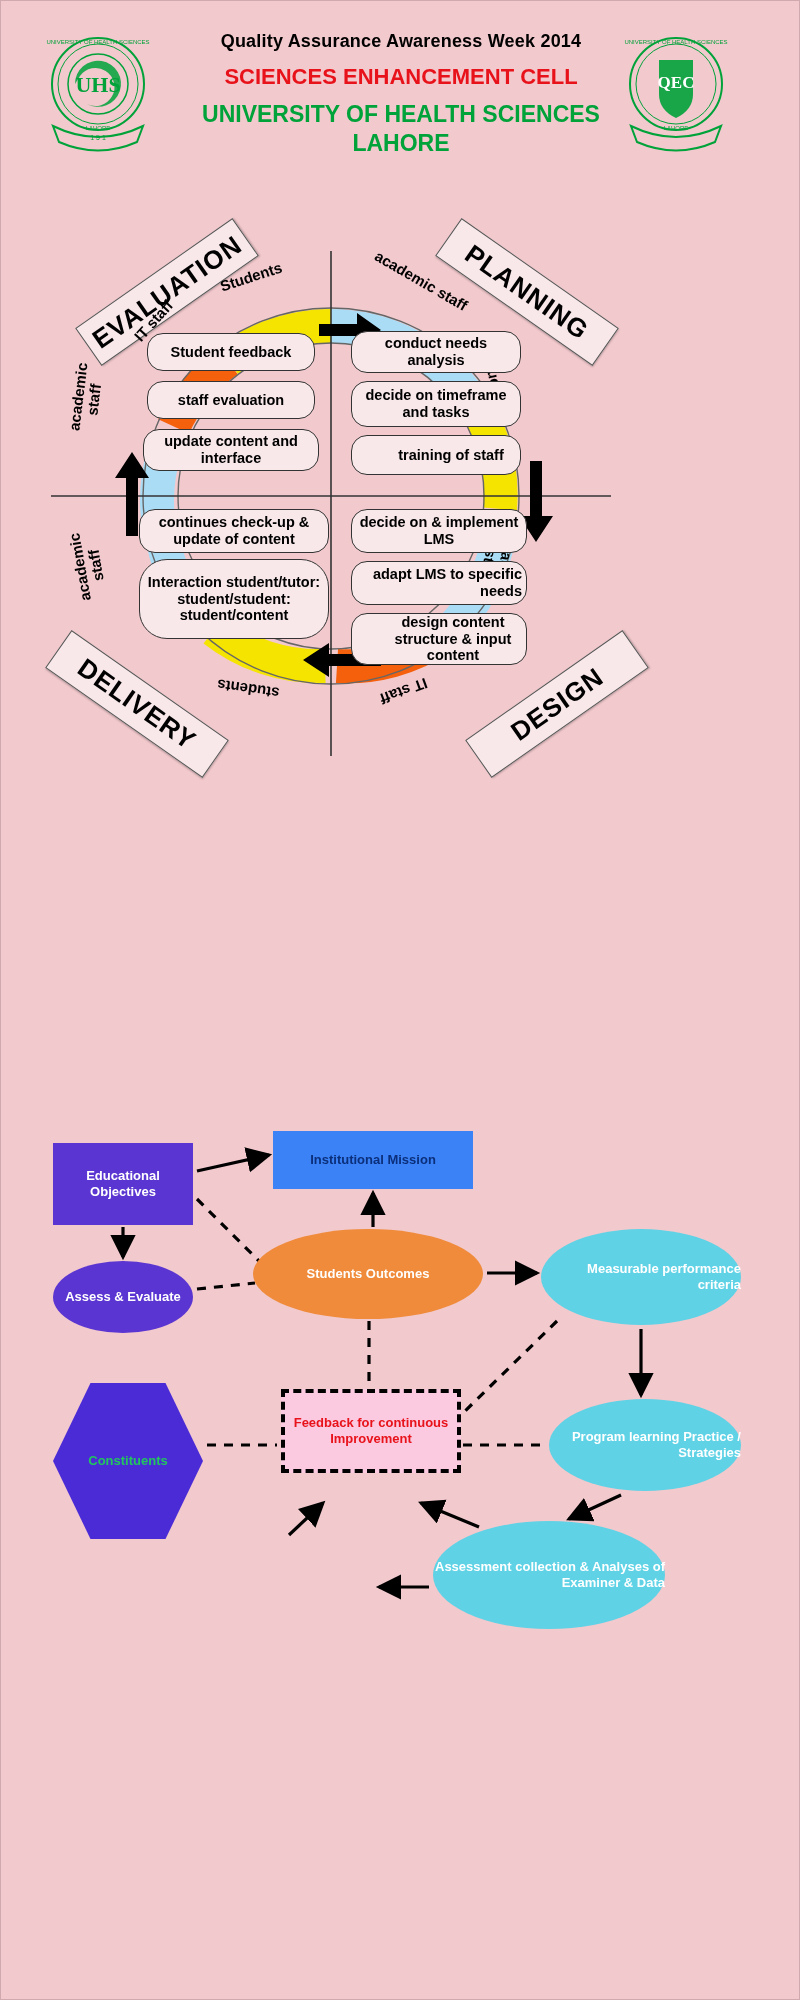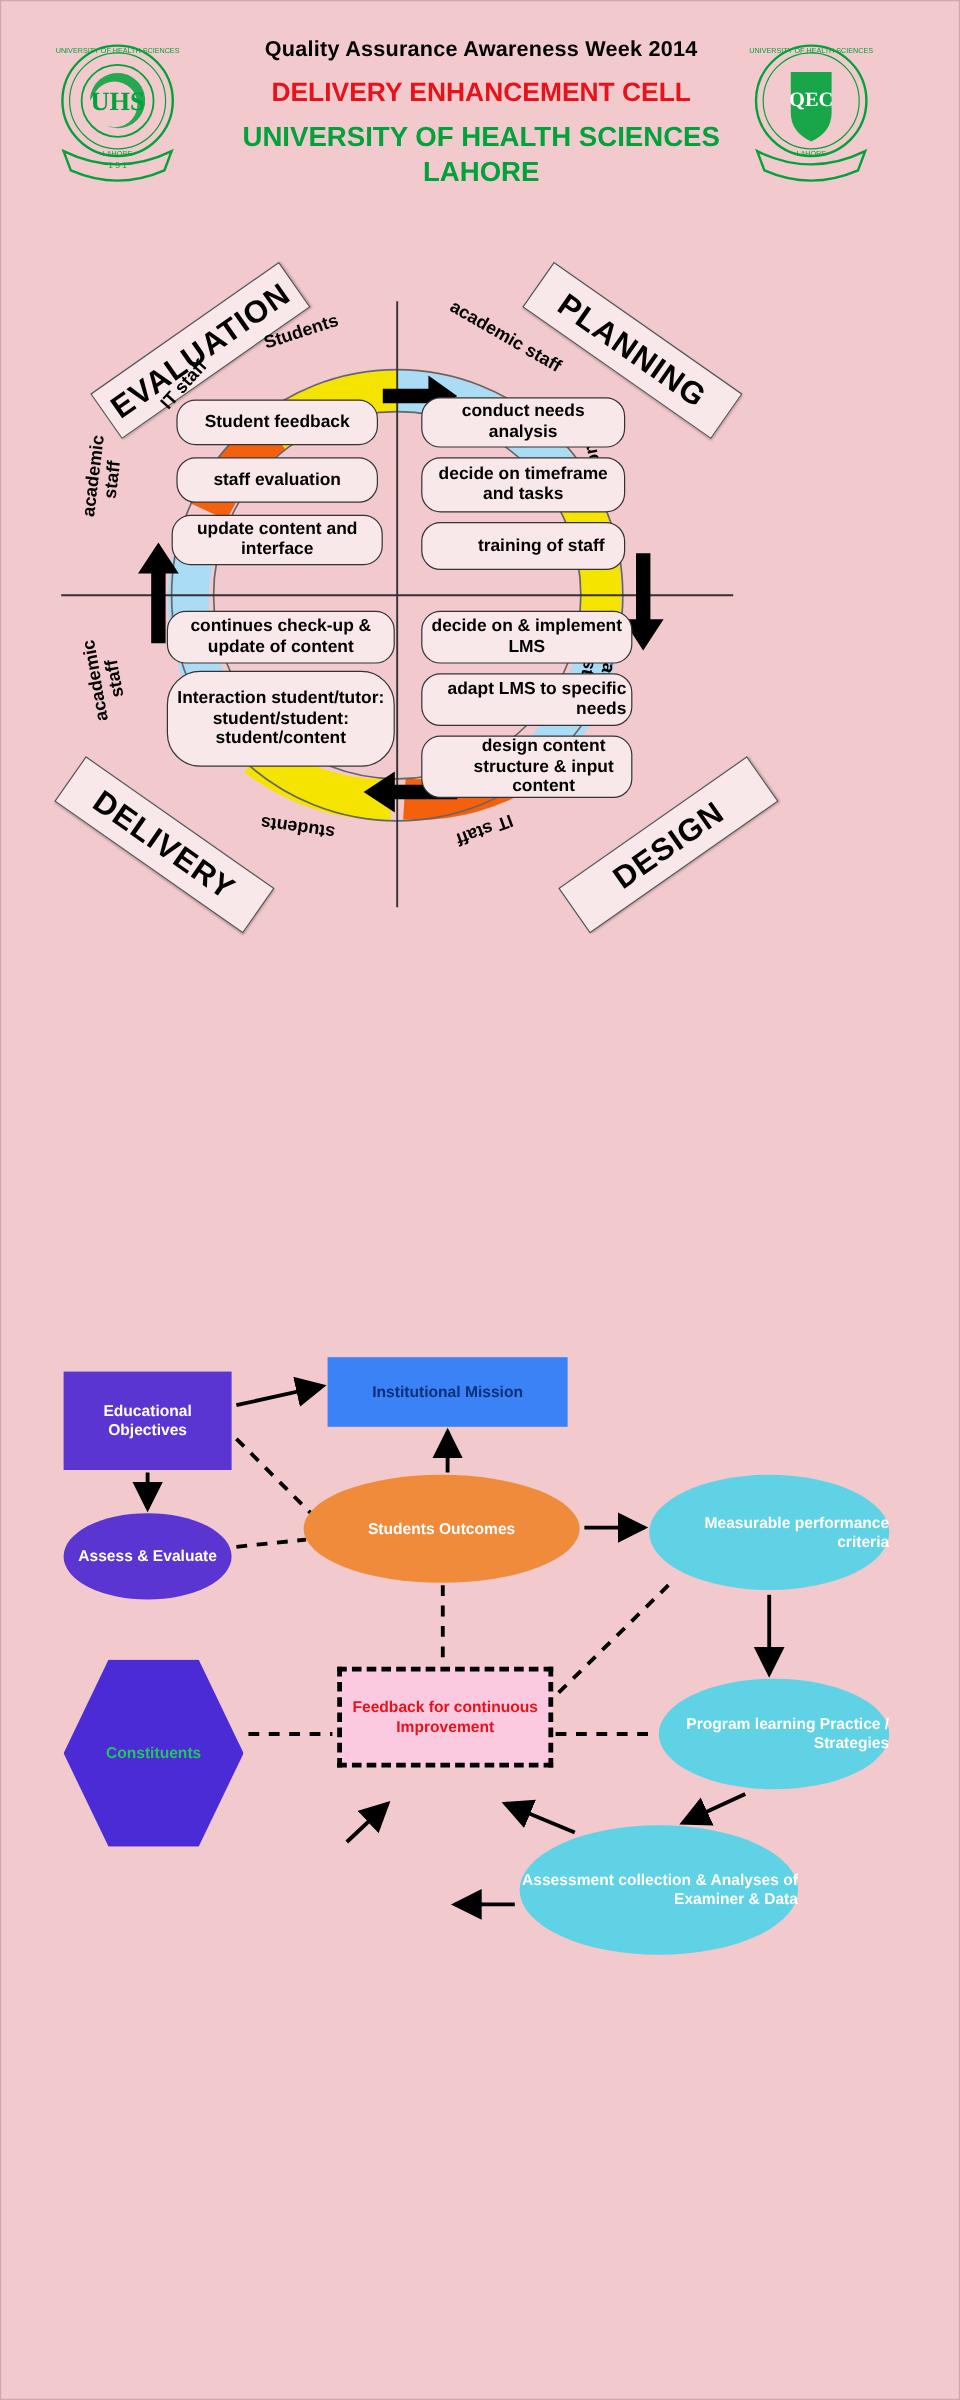--- a/index.html
+++ b/index.html
@@ -238,21 +238,21 @@
         <path d="M20 100 q45 22 90 0 l-6 16 q-39 17 -78 0 z" fill="none" stroke="#00a23a" stroke-width="2"></path>
         <g fill="#00a23a" font-size="6" font-family="'Liberation Sans', sans-serif">
           <text x="65" y="18" text-anchor="middle">UNIVERSITY OF HEALTH SCIENCES</text>
           <text x="65" y="104" text-anchor="middle">LAHORE</text>
         </g>
       </svg>
     </div>
 
     <div class="header-text">
       <div class="h-line1">Quality Assurance Awareness Week 2014</div>
-      <div class="h-line2">DELIVERY ENHANCEMENT CELL</div>
+      <div class="h-line2">SCIENCES ENHANCEMENT CELL</div>
       <div class="h-line3">UNIVERSITY OF HEALTH SCIENCES LAHORE</div>
     </div>
   </div>
 
   <div class="cycle">
     <svg width="740" height="700" viewBox="0 0 740 700">
 
       <circle cx="370" cy="250" r="0" fill="none"></circle>
       <g transform="translate(0,0)">
 

